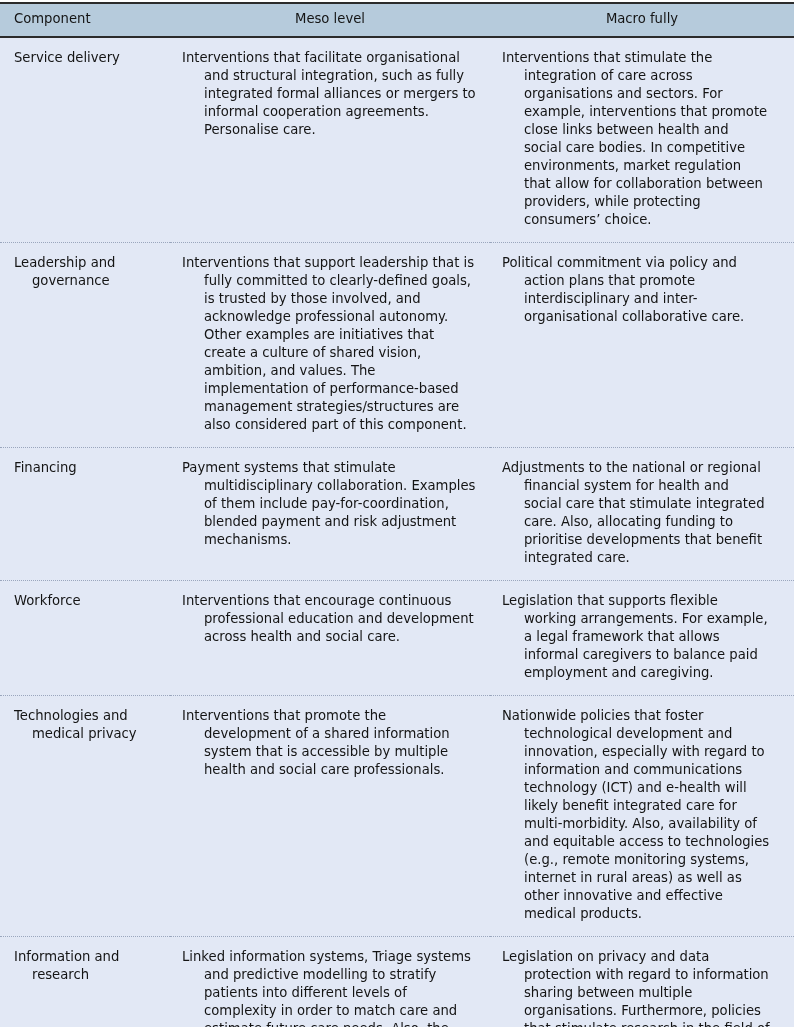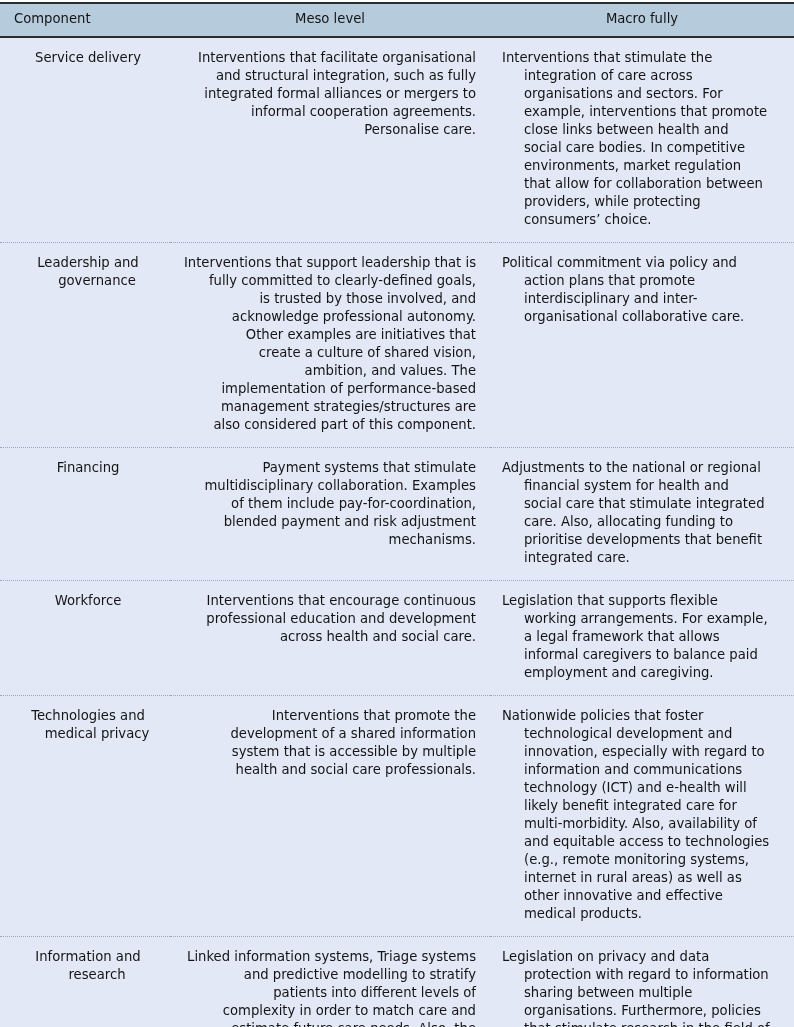--- a/index.html
+++ b/index.html
@@ -69,27 +69,25 @@
   td.cell-component {
     padding-left: 14px;
     padding-right: 8px;
     text-indent: -18px;
     margin-left: 0;
   }
   td.cell-component .hang {
     display: block;
     padding-left: 18px;
     text-indent: -18px;
-    text-align: center;
   }
 
   td.cell-meso {
     padding-left: 12px;
     padding-right: 14px;
-    text-align: right;
   }
   td.cell-macro {
     padding-left: 12px;
     padding-right: 24px;
   }
   td.cell-meso .hang,
   td.cell-macro .hang {
     display: block;
     padding-left: 22px;
     text-indent: -22px;

